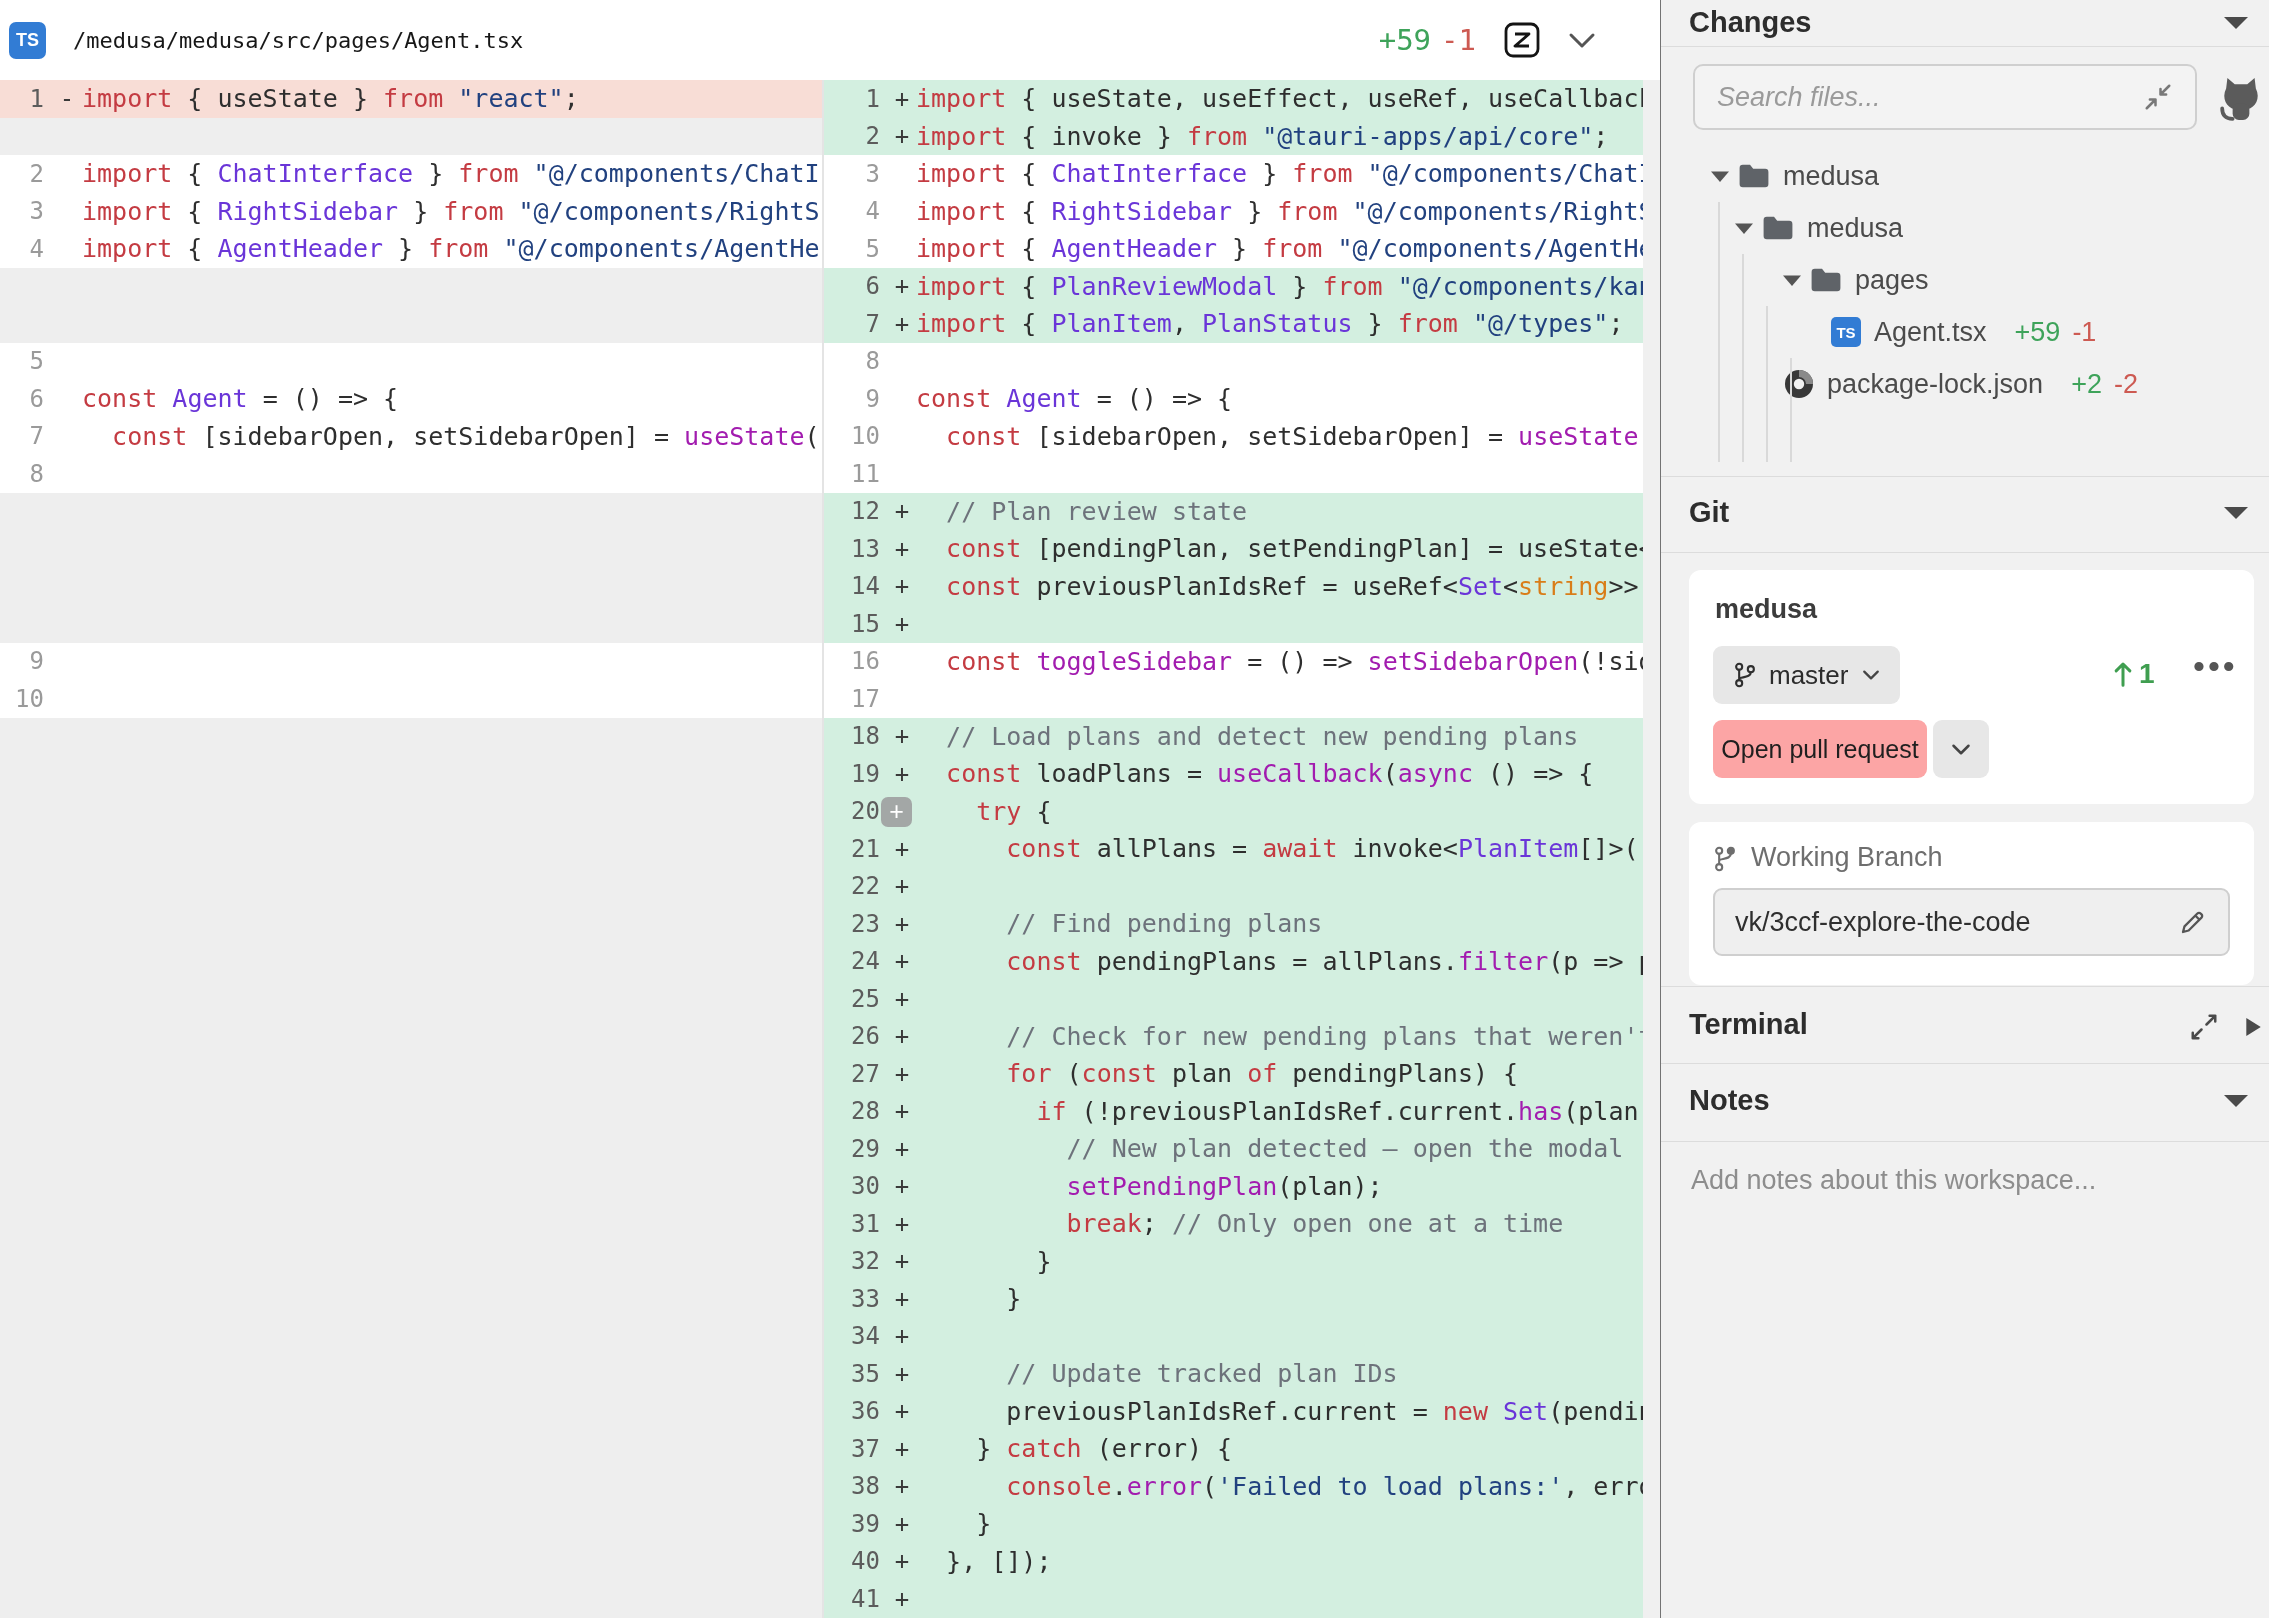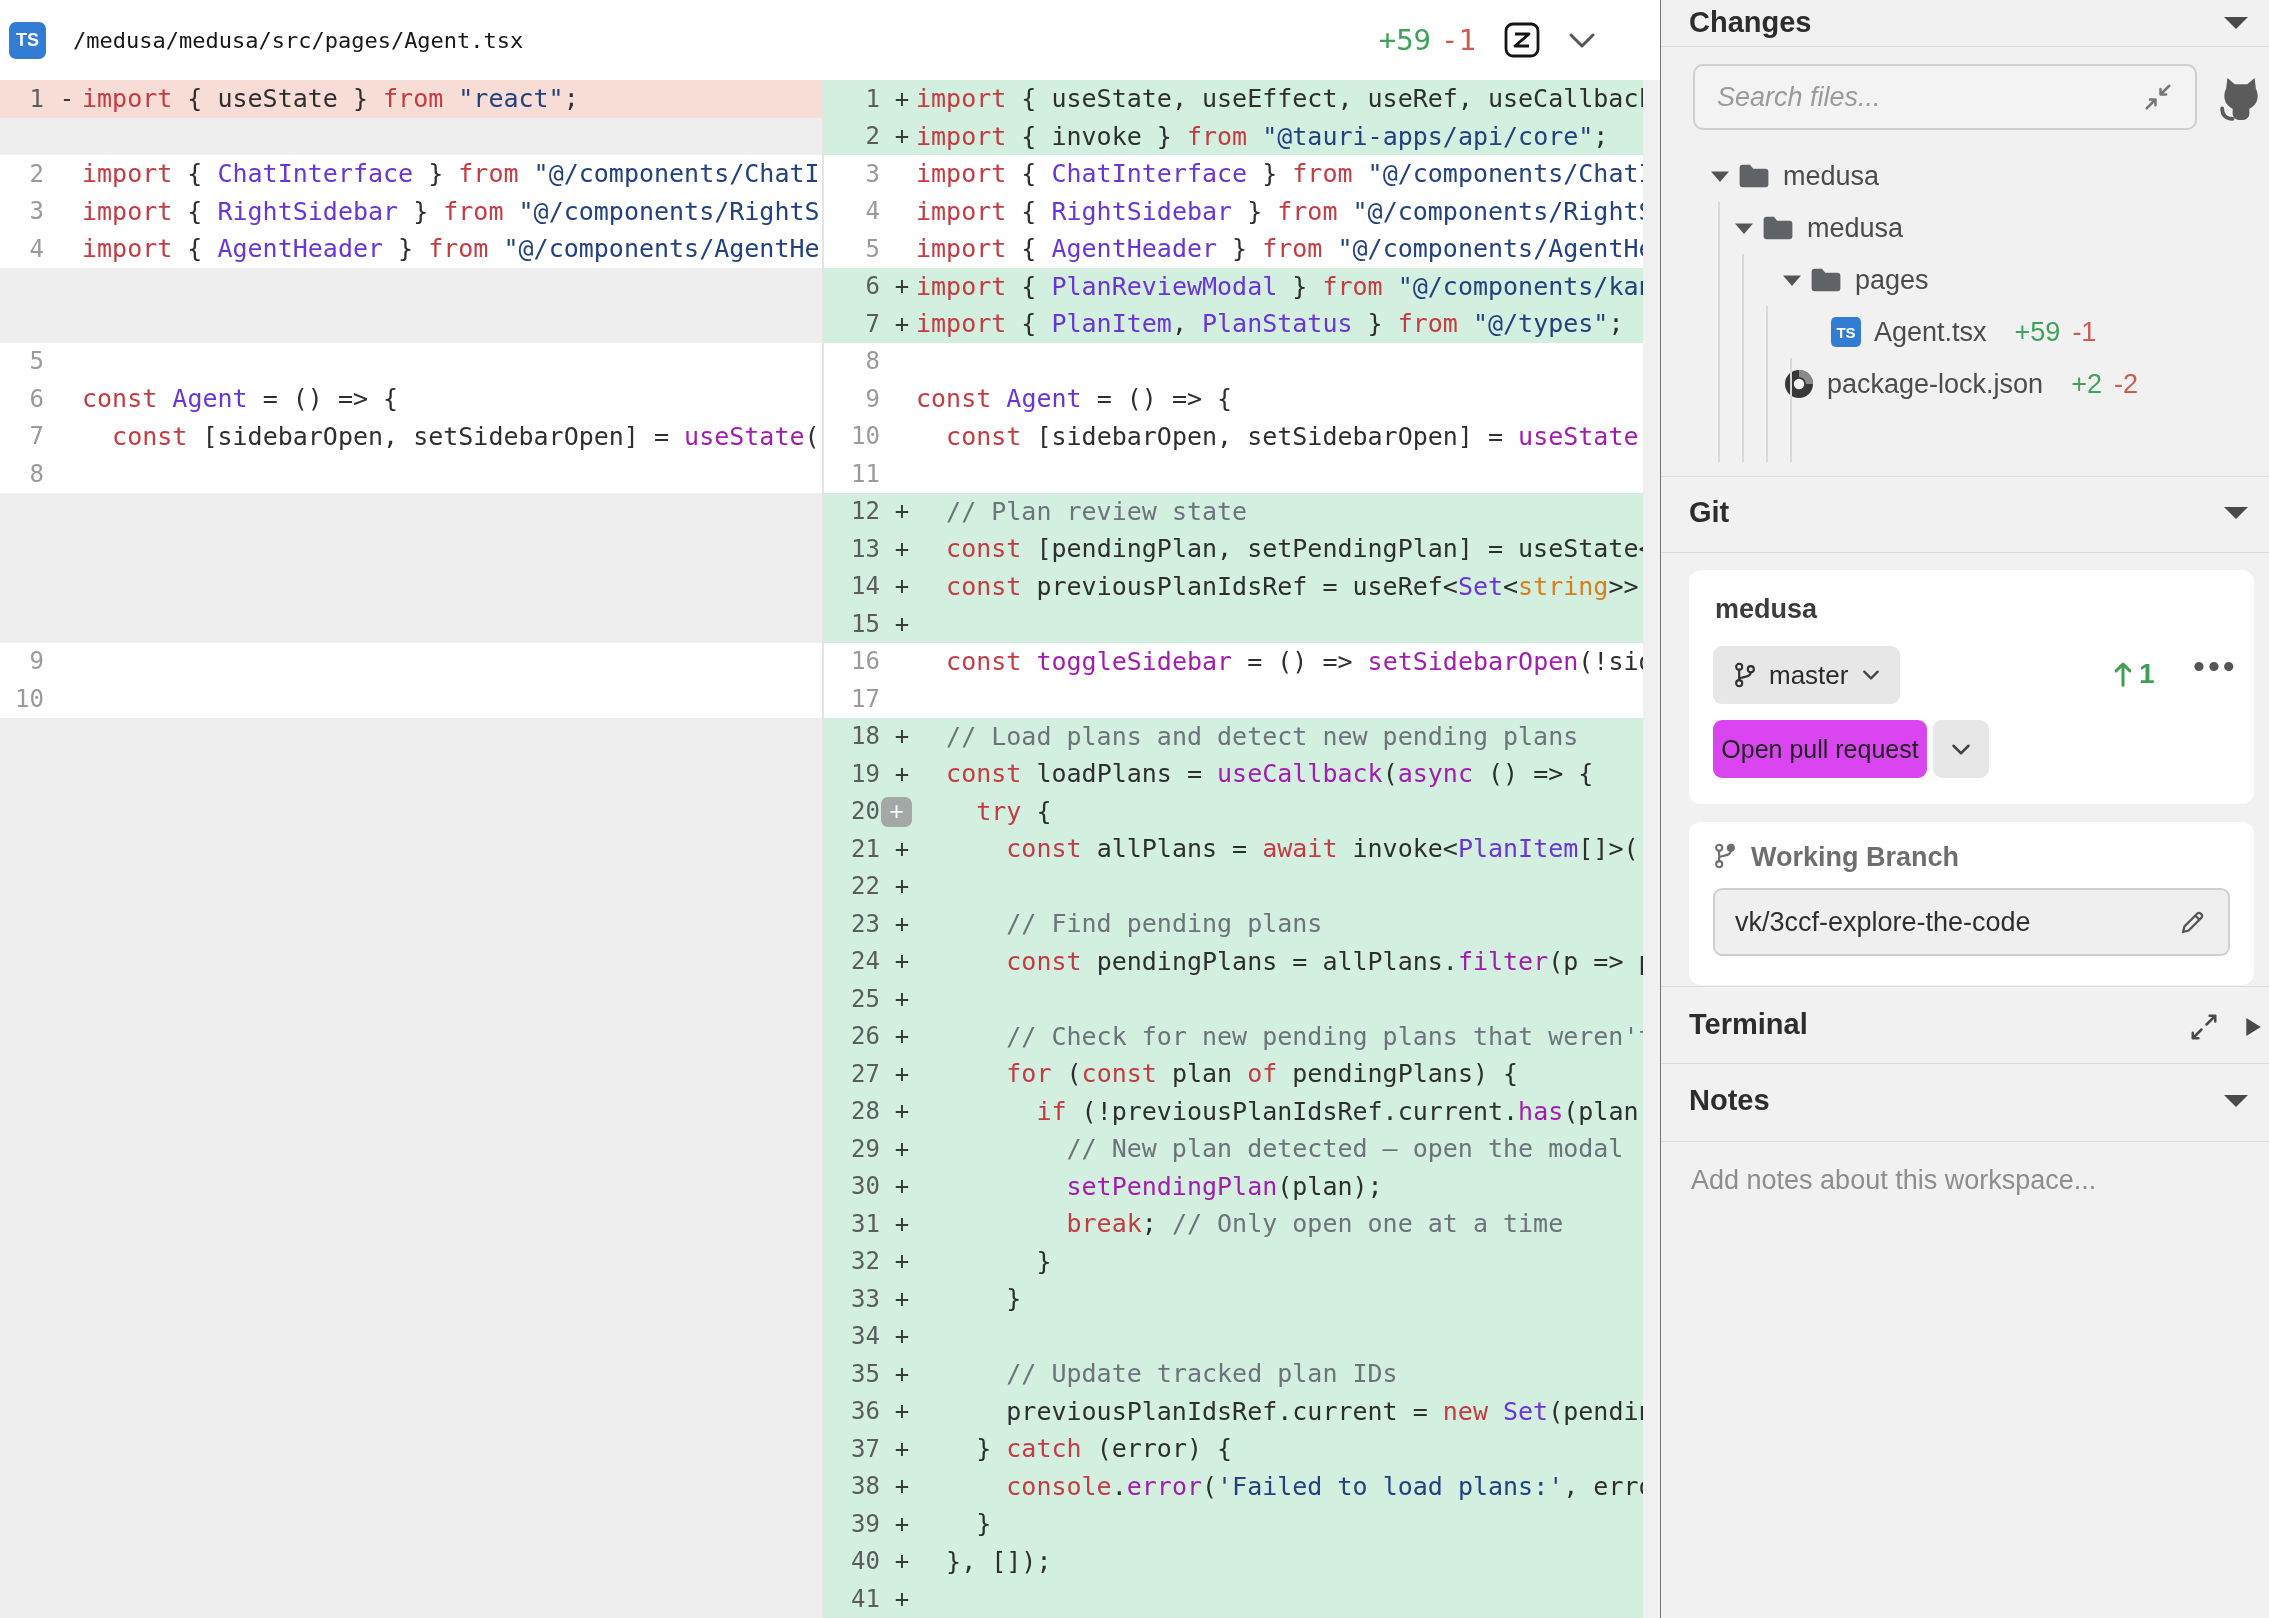--- a/index.html
+++ b/index.html
@@ -74,27 +74,27 @@
   .branch-pill{position:absolute;left:24px;top:76px;height:58px;padding:0 20px;background:#e7e7e7;
                border-radius:9px;display:flex;align-items:center;font-size:26px;color:#2b2b2b;border:none;
                font-family:"Liberation Sans",sans-serif;}
   .branch-pill svg{margin-right:12px;}
   .branch-pill .pchev{margin-left:14px;margin-right:0;}
   .ahead{position:absolute;left:424px;top:88px;display:flex;align-items:center;color:#3f9e50;
          font-size:28px;font-weight:600;}
   .ahead svg{margin-right:6px;}
   .more-dots{position:absolute;left:498px;top:76px;font-size:34px;color:#555;letter-spacing:3px;
              background:none;border:none;font-family:"Liberation Sans",sans-serif;}
-  .pr-btn{position:absolute;left:24px;top:150px;height:58px;width:214px;background:#d946ef;border:none;
+  .pr-btn{position:absolute;left:24px;top:150px;height:58px;width:214px;background:#fca5a5;border:none;
           border-radius:9px;font-size:25px;color:#1f1f1f;font-family:"Liberation Sans",sans-serif;}
   .pr-chev-btn{position:absolute;left:244px;top:150px;height:58px;width:56px;background:#e7e7e7;border:none;
                border-radius:9px;display:flex;align-items:center;justify-content:center;}
   #wb-card{top:822px;height:163px;}
-  .wb-head{position:absolute;left:24px;top:20px;display:flex;align-items:flex-start;font-size:27px;
-           font-weight:700;color:#6e6e6e;}
+  .wb-head{position:absolute;left:24px;top:20px;display:flex;align-items:flex-end;font-size:27px;
+           font-weight:400;color:#6e6e6e;}
   .wb-head svg{margin-right:14px;}
   .wb-input{position:absolute;left:24px;top:66px;width:517px;height:68px;box-sizing:border-box;
             background:#efefef;border:2px solid #cfcfcf;border-radius:9px;display:flex;align-items:center;
             padding:0 20px;font-size:27px;color:#2f2f2f;}
   .wb-input .pencil{margin-left:auto;display:flex;}
   .notes-ph{position:absolute;left:30px;top:1165px;font-size:27px;color:#8d8d8d;}
   .term-icons{position:absolute;left:528px;top:1012px;display:flex;align-items:center;gap:24px;}
 </style>
 </head>
 <body>

